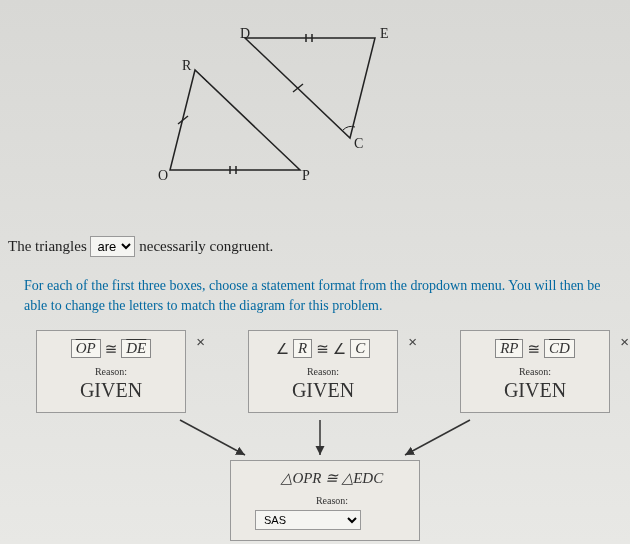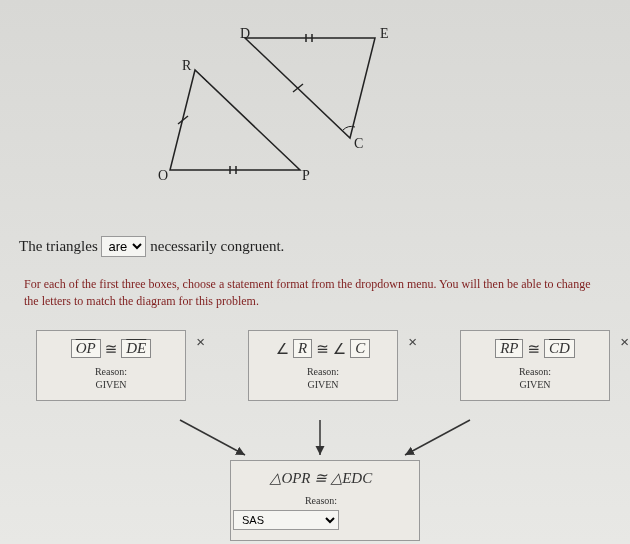--- a/index.html
+++ b/index.html
@@ -21,38 +21,38 @@
 }
 .vertex-label {
   position: absolute;
   font-family: 'Times New Roman', serif;
   font-size: 14px;
   color: #222;
 }
 .sentence {
   position: absolute;
   top: 236px;
-  left: 19px;
+  left: 8px;
   font-size: 15px;
   color: #222;
 }
 .sentence select {
   font-size: 13px;
   border: 1px solid #999;
   background: #f5f5f2;
   padding: 1px 2px;
 }
 .instructions {
   position: absolute;
   top: 276px;
   left: 24px;
   right: 24px;
-  font-size: 12px;
+  font-size: 14px;
   line-height: 1.45;
-  color: #7f1d1d;
+  color: #0369a1;
 }
 .boxes-row {
   position: absolute;
   top: 330px;
   left: 36px;
   right: 20px;
   display: flex;
   justify-content: space-between;
 }
 .stmt-box {
@@ -81,21 +81,21 @@
   padding: 0 4px;
   font-style: italic;
   min-width: 16px;
 }
 .reason-label {
   font-size: 10px;
   margin-top: 8px;
   color: #333;
 }
 .reason-value {
-  font-size: 10px;
+  font-size: 20px;
   font-family: 'Times New Roman', serif;
   margin-top: 2px;
 }
 .close-x {
   position: absolute;
   top: 2px;
   right: -20px;
   font-size: 15px;
   color: #444;
   cursor: pointer;
@@ -108,21 +108,21 @@
   width: 630px;
   height: 60px;
 }
 .conclusion {
   position: absolute;
   top: 460px;
   left: 230px;
   width: 190px;
   border: 1px solid #999;
   background: #eceae5;
-  padding: 8px 10px 10px 2px;
+  padding: 8px 10px 10px 24px;
   text-align: center;
 }
 .conclusion .tri {
   font-family: 'Times New Roman', serif;
   font-size: 15px;
   font-style: italic;
 }
 .reason-select {
   font-size: 11px;
   margin-top: 4px;

